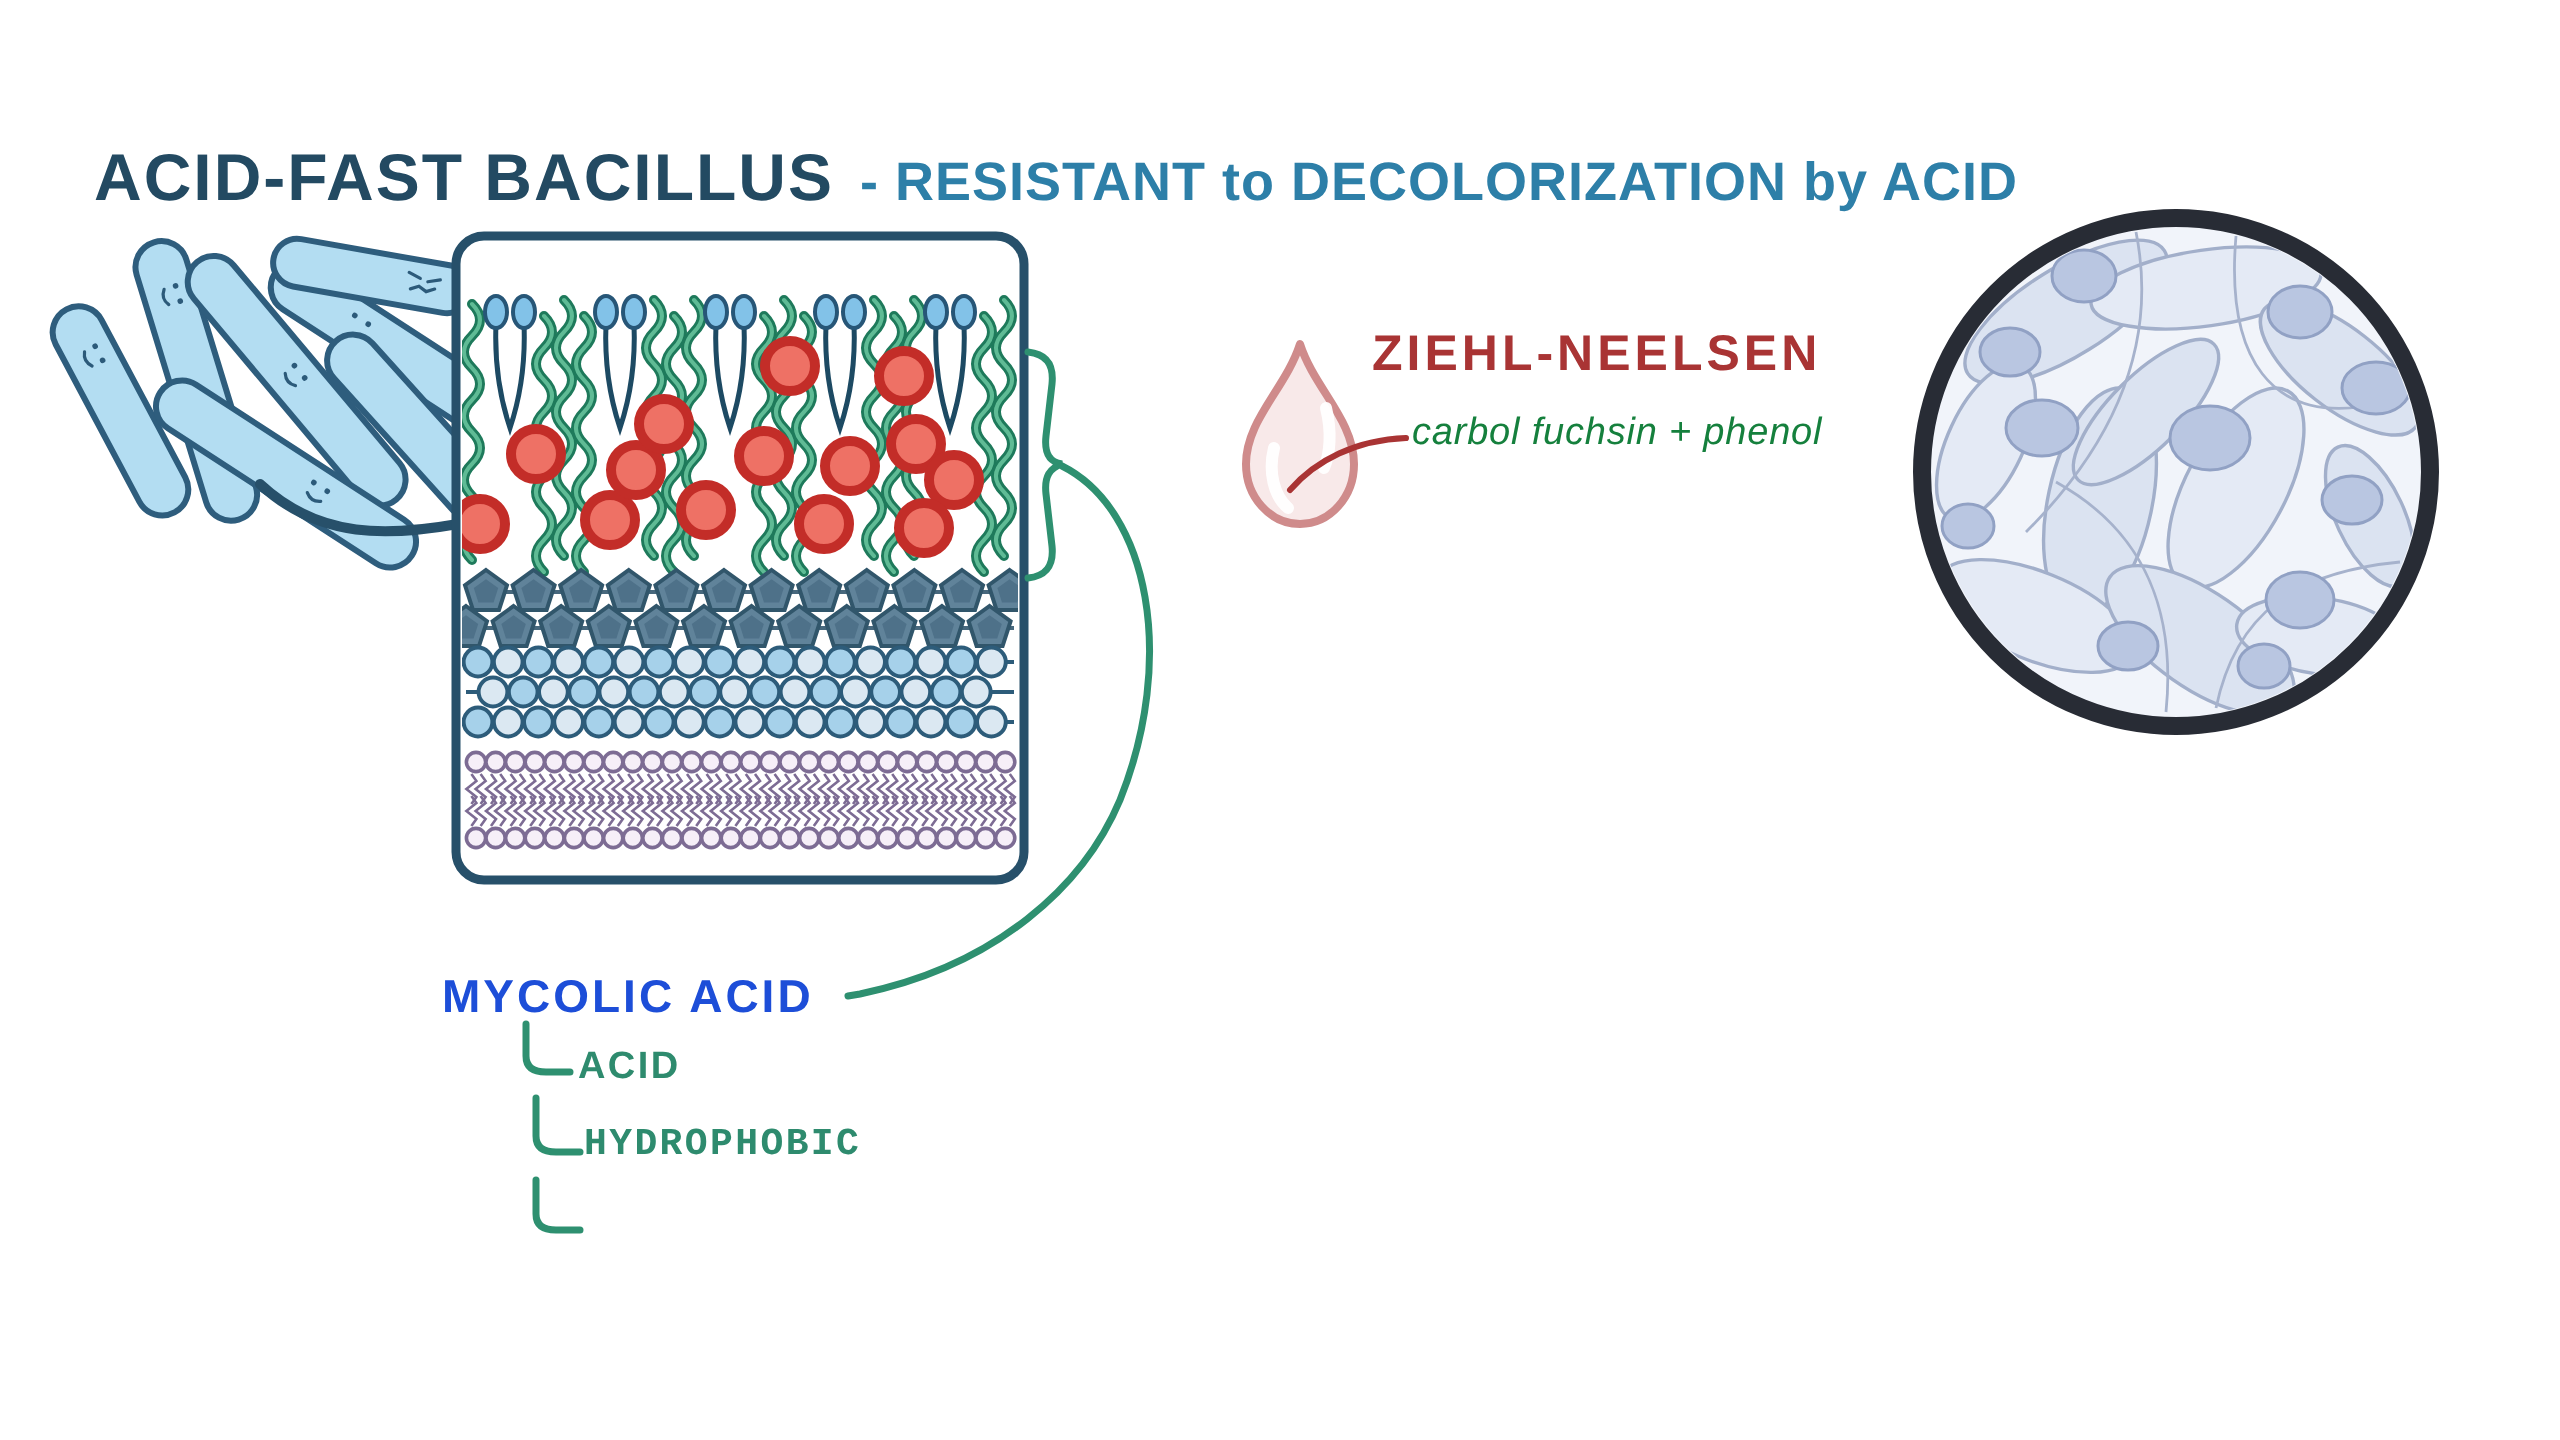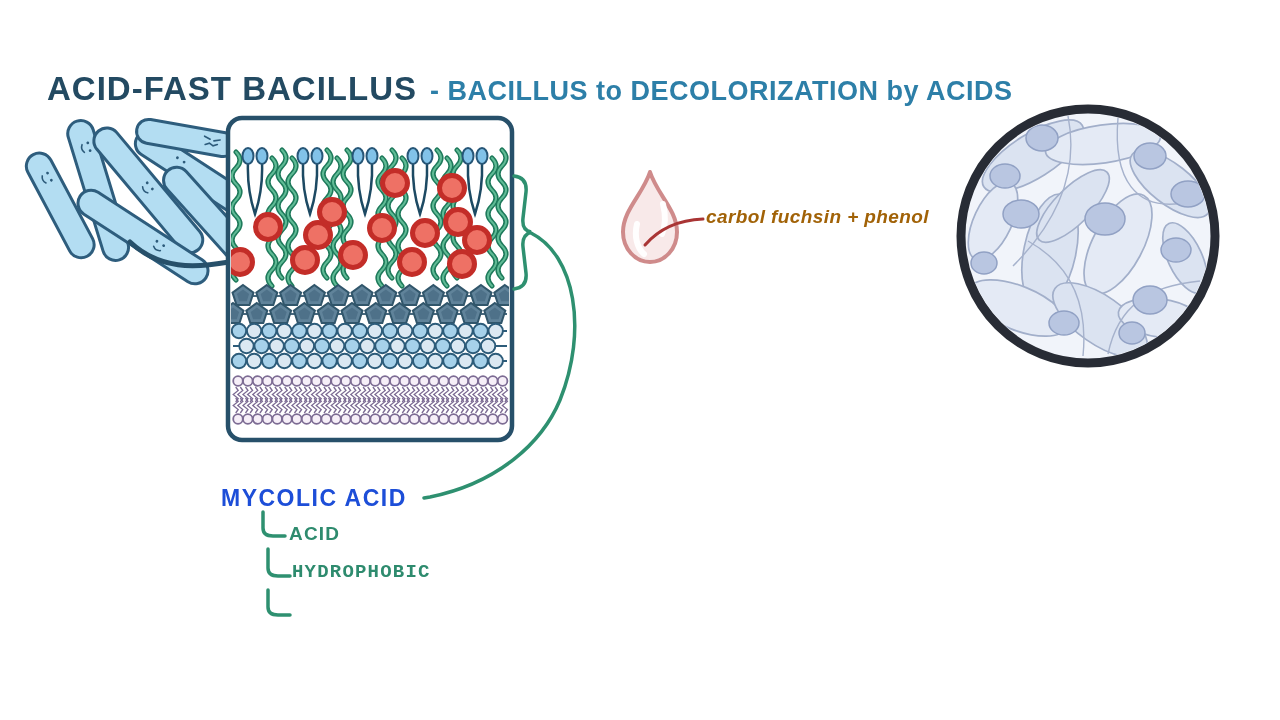--- a/index.html
+++ b/index.html
@@ -10,21 +10,21 @@
   
   .hero{position:absolute;left:47px;top:34px;display:flex;align-items:baseline;gap:13px;font-weight:bold;white-space:nowrap;margin-top:36px;}
   .hero .t1{font-size:33px;color:#234a62;letter-spacing:1px;}
   .hero .t2{font-size:27px;color:#2d7fa8;letter-spacing:.5px;}
   .myco{position:absolute;left:221px;top:485px;font-size:23px;font-weight:bold;color:#1d4ed8;letter-spacing:1.5px;white-space:nowrap;}
   .prop{position:absolute;font-weight:bold;color:#2e8b6e;font-size:19px;letter-spacing:1.2px;}
   #p0{left:289px;top:523px;}
   #p1{left:292px;top:561px;font-family:Liberation Mono, monospace;}
   #p2{left:289px;top:599px;width:235px;line-height:1.32;}
   .zn{position:absolute;left:686px;top:163px;font-size:25px;font-weight:bold;color:#a93434;letter-spacing:2px;white-space:nowrap;}
-  .cf{position:absolute;left:706px;top:206px;font-size:19px;font-style:italic;font-weight:bold;color:#a16207;letter-spacing:.4px;white-space:nowrap;}
+  .cf{position:absolute;left:706px;top:206px;font-size:19px;font-style:italic;font-weight:normal;color:#15803d;letter-spacing:.4px;white-space:nowrap;}
 
   
   .ch-o{stroke:#1e7a5b;stroke-width:5;fill:none;stroke-linecap:round;}
   .ch-i{stroke:#5fbb95;stroke-width:2;fill:none;stroke-linecap:round;}
   .red{fill:#ee7165;stroke:#c32d28;stroke-width:5;}
   .plink{stroke:#47687d;stroke-width:2;}
   .blink{stroke:#2d5c7a;stroke-width:2;}
   .beadA{fill:#a6d1ea;stroke:#2d5c7a;stroke-width:2;}
   .beadB{fill:#dbe8f2;stroke:#2d5c7a;stroke-width:2;}
   .ph{fill:#f6eff8;stroke:#7d6c94;stroke-width:1.8;}
@@ -469,22 +469,23 @@
         <ellipse class="nuc" cx="-104" cy="27" rx="13" ry="11"></ellipse>
         <ellipse class="nuc" cx="62" cy="64" rx="17" ry="14"></ellipse>
         <ellipse class="nuc" cx="-24" cy="87" rx="15" ry="12"></ellipse>
         <ellipse class="nuc" cx="44" cy="97" rx="13" ry="11"></ellipse>
       </g>
     </g>
   </svg>
 
   <div class="hero">
     <span class="t1">ACID-FAST BACILLUS</span>
-    <span class="t2">- BACILLUS to DECOLORIZATION by ACIDS</span>
+    <span class="t2">- RESISTANT to DECOLORIZATION by ACID</span>
   </div>
 
   <div class="myco">MYCOLIC ACID</div>
   <div class="prop" id="p0">ACID</div>
   <div class="prop" id="p1">HYDROPHOBIC</div>
 
+  <div class="zn">ZIEHL-NEELSEN</div>
   <div class="cf">carbol fuchsin + phenol</div>
 
 </div>
 
 </body></html>

